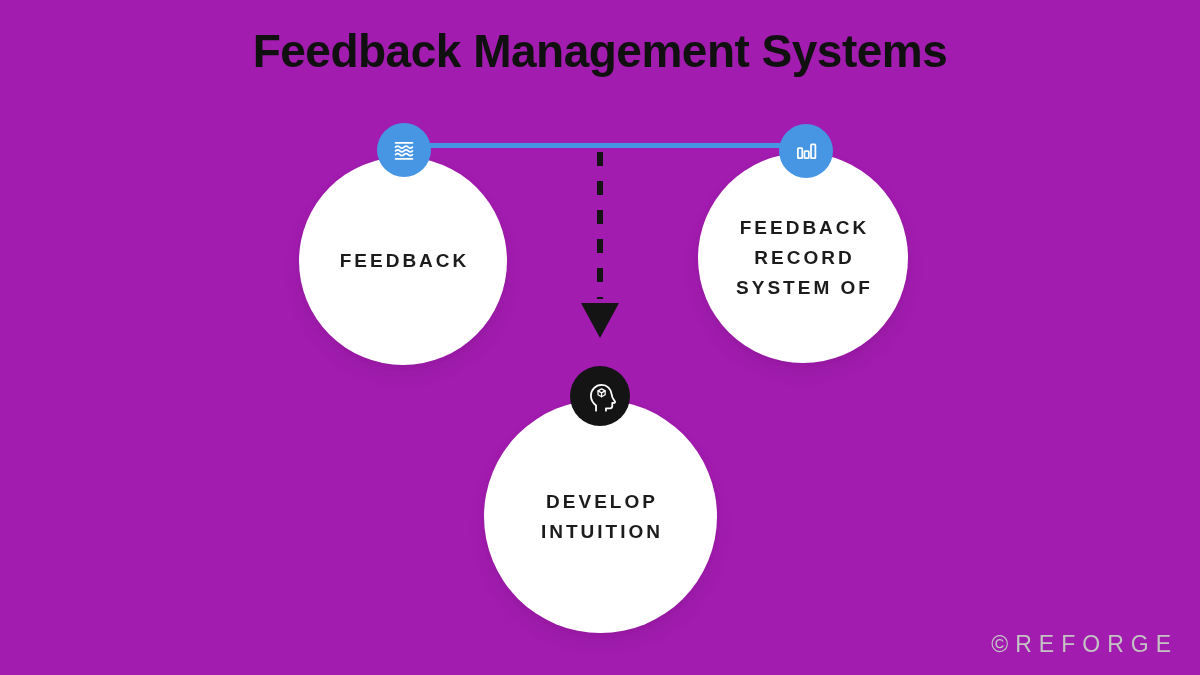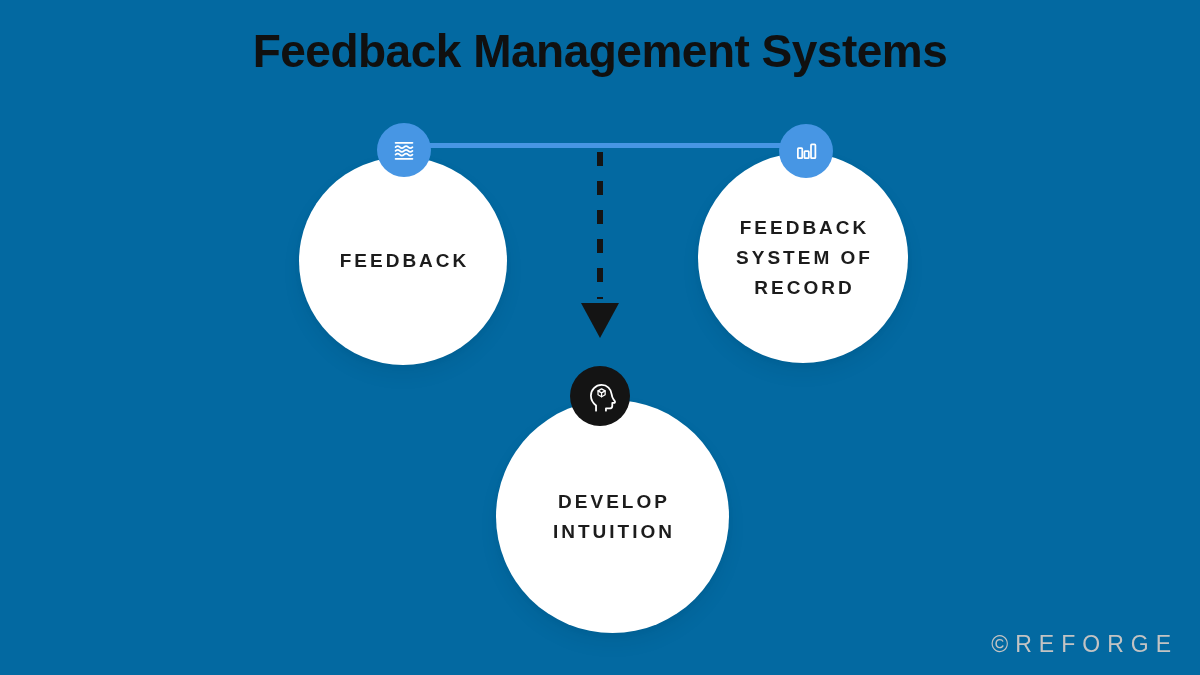--- a/index.html
+++ b/index.html
@@ -7,21 +7,21 @@
     padding: 0;
     width: 1200px;
     height: 675px;
     overflow: hidden;
     background: #efefef;
   }
   .canvas {
     position: relative;
     width: 1200px;
     height: 675px;
-    background: #0369a1;
+    background: #a21caf;
     font-family: "Liberation Sans", sans-serif;
   }
   .title {
     position: absolute;
     top: 24px;
     left: 0;
     width: 100%;
     margin: 0;
     text-align: center;
     font-size: 46px;
@@ -34,21 +34,21 @@
     background: #ffffff;
     border-radius: 50%;
     box-shadow: 0 10px 20px rgba(0,0,0,0.06), 0 2px 6px rgba(0,0,0,0.04);
     display: flex;
     align-items: center;
     justify-content: center;
     z-index: 1;
   }
   .bubble-left   { left: 299px; top: 157px; width: 208px; height: 208px; }
   .bubble-right  { left: 698px; top: 153px; width: 210px; height: 210px; }
-  .bubble-bottom { left: 496px; top: 400px; width: 233px; height: 233px; }
+  .bubble-bottom { left: 484px; top: 400px; width: 233px; height: 233px; }
   .label {
     text-align: center;
     font-size: 19px;
     font-weight: 700;
     letter-spacing: 3px;
     line-height: 30px;
     color: #1c1c1c;
     text-indent: 3px; 
   }
   .badge {
@@ -115,22 +115,22 @@
       <path d="M10.5 19.5 q3.4 -3.2 6.75 0 t6.75 0 t6.75 0 t6.75 0"></path>
       <path d="M10.5 25.5 q3.4 -3.2 6.75 0 t6.75 0 t6.75 0 t6.75 0"></path>
       <path d="M10.5 31.5 q3.4 -3.2 6.75 0 t6.75 0 t6.75 0 t6.75 0"></path>
       <path d="M10.5 38 H37.5"></path>
     </svg>
   </div>
 
   <div class="bubble bubble-right">
     <div class="label">
       <div>FEEDBACK</div>
+      <div>RECORD</div>
       <div>SYSTEM OF</div>
-      <div>RECORD</div>
     </div>
   </div>
   <div class="badge badge-blue badge-right">
     <svg width="30" height="30" viewBox="0 0 48 48" fill="none" stroke="#ffffff" stroke-width="2.8">
       <rect x="11" y="19.5" width="7" height="16" rx="1.2"></rect>
       <rect x="21.5" y="24" width="7" height="11.5" rx="1.2"></rect>
       <rect x="32" y="13.5" width="7" height="22" rx="1.2"></rect>
     </svg>
   </div>
 

